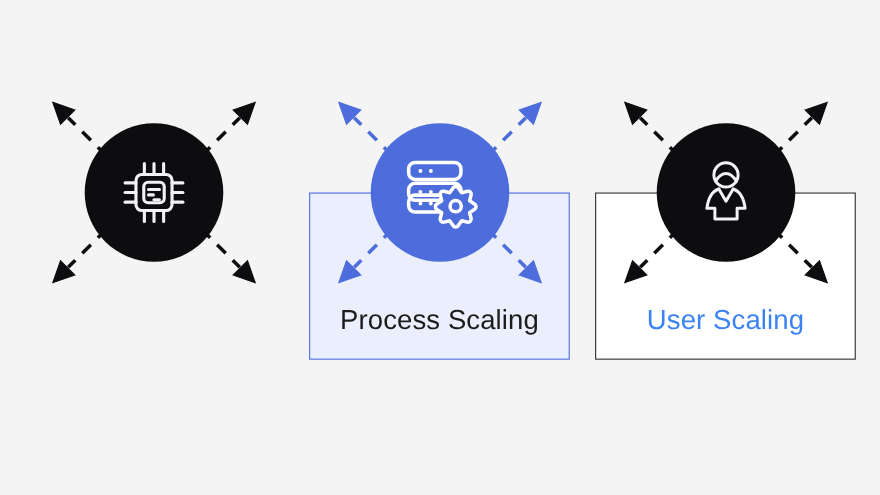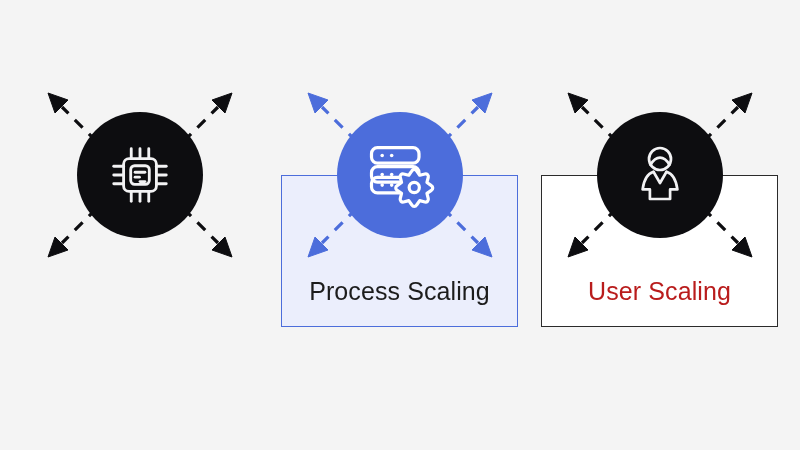--- a/index.html
+++ b/index.html
@@ -135,21 +135,21 @@
       <circle cx="17" cy="31.5" r="1.5" fill="#ffffff" stroke="none"></circle>
       <circle cx="25" cy="31.5" r="1.5" fill="#ffffff" stroke="none"></circle>
       <circle cx="17" cy="40.5" r="1.5" fill="#ffffff" stroke="none"></circle>
       <circle cx="25" cy="40.5" r="1.5" fill="#ffffff" stroke="none"></circle>
       <path d="M46 28.5l2.6 3.7 4.4-1.1a2.3 2.3 0 0 1 2.8 2.8l-1.1 4.4 3.7 2.6a2.3 2.3 0 0 1 0 4l-3.7 2.6 1.1 4.4a2.3 2.3 0 0 1-2.8 2.8l-4.4-1.1-2.6 3.7a2.3 2.3 0 0 1-4 0l-2.6-3.7-4.4 1.1a2.3 2.3 0 0 1-2.8-2.8l1.1-4.4-3.7-2.6a2.3 2.3 0 0 1 0-4l3.7-2.6-1.1-4.4a2.3 2.3 0 0 1 2.8-2.8l4.4 1.1 2.6-3.7a2.3 2.3 0 0 1 4 0z" fill="#4c6ddb"></path>
       <circle cx="44" cy="42.5" r="4.3" fill="#4c6ddb"></circle>
     </svg>
   </div>
 
   <div class="card" id="card-2" style="left: 541px; top: 175px; width: 237px; height: 152px; background: rgb(255, 255, 255); border: 1.6px solid rgb(43, 43, 43);">
-    <span class="card-label" style="color: #b91c1c; margin-top: 16px;">User Scaling</span>
+    <span class="card-label" style="color: #3b82f6; margin-top: 16px;">User Scaling</span>
   </div>
   <svg class="arrows" id="arrows-2" width="220" height="200" viewBox="0 0 220 200" style="left: 549.5px; top: 75px;">
     <g id="arrgrp-2" stroke="#0d0d10" fill="#0d0d10">
       <g>
         <line x1="95" y1="95" x2="32" y2="32" stroke-width="3.2" stroke-dasharray="11,9" stroke-linecap="butt"></line>
         <polygon points="18,18 38,25 25,38"></polygon>
       </g>
       <g>
         <line x1="125" y1="95" x2="188" y2="32" stroke-width="3.2" stroke-dasharray="11,9" stroke-linecap="butt"></line>
         <polygon points="202,18 195,38 182,25"></polygon>

